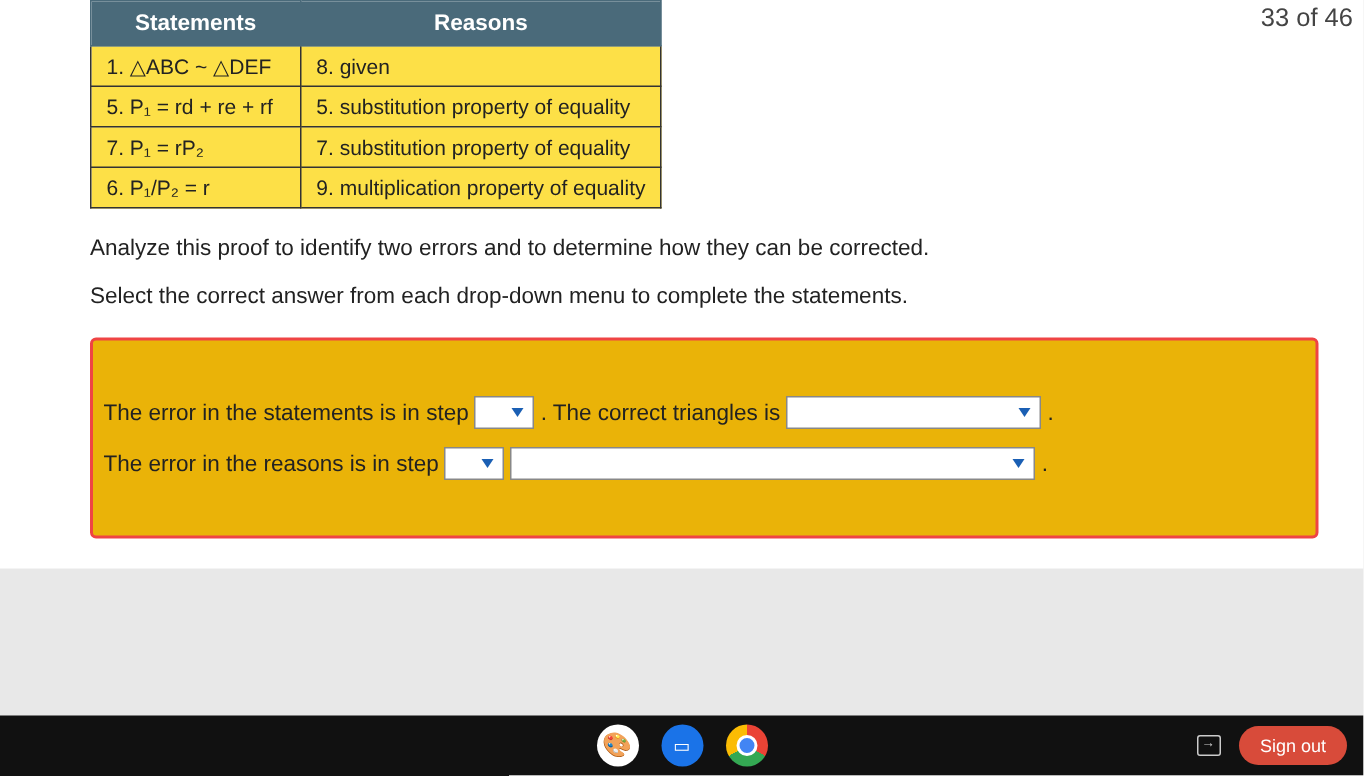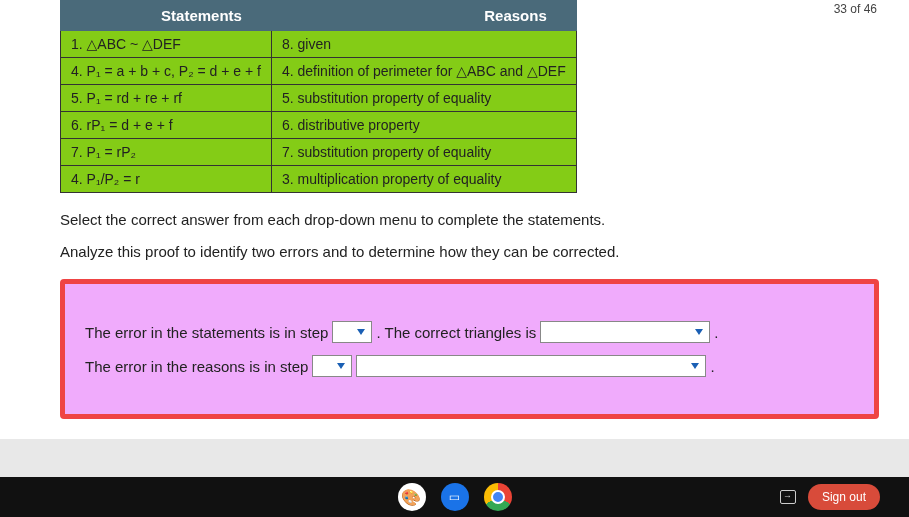--- a/index.html
+++ b/index.html
@@ -18,45 +18,45 @@
     }
     table {
       border-collapse: collapse;
       margin-bottom: 15px;
       width: auto;
     }
     th {
       background: #4a6a7a;
       color: #fff;
       padding: 6px 29px;
-      text-align: right;
+      text-align: center;
       font-weight: bold;
       border: 1px solid #4a6a7a;
       font-size: 15px;
     }
     td {
       border: 1px solid #333;
       padding: 5px 10px;
       font-size: 14px;
       color: #222;
-      background: #84cc16;
+      background: #fde047;
       margin-top: 44px;
     }
     .instruction {
       font-size: 15px;
       color: #222;
       margin: 8px 0;
       line-height: 1.6;
     }
     .answer-box {
-      border: 5px solid #ef4444;
+      border: 2px solid #ef4444;
       border-radius: 4px;
-      padding: 25px 20px;
+      padding: 25px 7px;
       margin-top: 15px;
-      background: #f0abfc;
+      background: #eab308;
     }
     .answer-row {
       font-size: 15px;
       color: #222;
       margin: 12px 0;
       display: flex;
       align-items: center;
       flex-wrap: wrap;
       gap: 4px;
     }
@@ -112,21 +112,21 @@
       position: absolute;
       top: 7px; left: 7px;
       width: 14px; height: 14px;
       border-radius: 50%;
       background: #4285f4;
       border: 2px solid #fff;
       box-sizing: border-box;
     }
     .taskbar-right {
       position: absolute;
-      right: 29px;
+      right: 11px;
       display: flex;
       align-items: center;
       gap: 12px;
     }
     .signout-btn {
       background: #d84b3a;
       color: #fff;
       padding: 6px 14px;
       border-radius: 14px;
       font-size: 12px;
@@ -141,22 +141,22 @@
     .tray-icon::after {
       content: "→";
       color: #ccc;
       font-size: 9px;
       position: absolute;
       top: -1px; left: 2px;
     }
     .page-counter {
       position: absolute;
       top: 2px;
-      right: 32px;
-      font-size: 12px;
+      right: 7px;
+      font-size: 17px;
       color: #444;
       margin-left: 20px;
     }
   </style>
 </head>
 <body>
 
 <div class="content-area">
   <div class="page-counter">33 of 46</div>
 
@@ -164,44 +164,36 @@
     <tbody>
         <tr>
       <th>Statements</th>
       <th>Reasons</th>
     </tr>
     <tr>
           <td>1. △ABC ~ △DEF</td>
           <td>8. given</td>
         </tr>
     <tr>
-          <td>4. P₁ = a + b + c, P₂ = d + e + f</td>
-          <td>4. definition of perimeter for △ABC and △DEF</td>
-        </tr>
-    <tr>
           <td>5. P₁ = rd + re + rf</td>
           <td>5. substitution property of equality</td>
         </tr>
     <tr>
-          <td>6. rP₁ = d + e + f</td>
-          <td>6. distributive property</td>
-        </tr>
-    <tr>
           <td>7. P₁ = rP₂</td>
           <td>7. substitution property of equality</td>
         </tr>
     <tr>
-          <td>4. P₁/P₂ = r</td>
-          <td>3. multiplication property of equality</td>
+          <td>6. P₁/P₂ = r</td>
+          <td>9. multiplication property of equality</td>
         </tr>
   </tbody>
     </table>
 
+  <p class="instruction">Analyze this proof to identify two errors and to determine how they can be corrected.</p>
   <p class="instruction">Select the correct answer from each drop-down menu to complete the statements.</p>
-  <p class="instruction">Analyze this proof to identify two errors and to determine how they can be corrected.</p>
 
   <div class="answer-box">
     <div class="answer-row">
       <span>The error in the statements is in step</span>
       <span class="dropdown dropdown-short">
         <span class="caret"></span>
       </span>
       <span>. The correct triangles is</span>
       <span class="dropdown dropdown-med">
         <span class="caret"></span>

